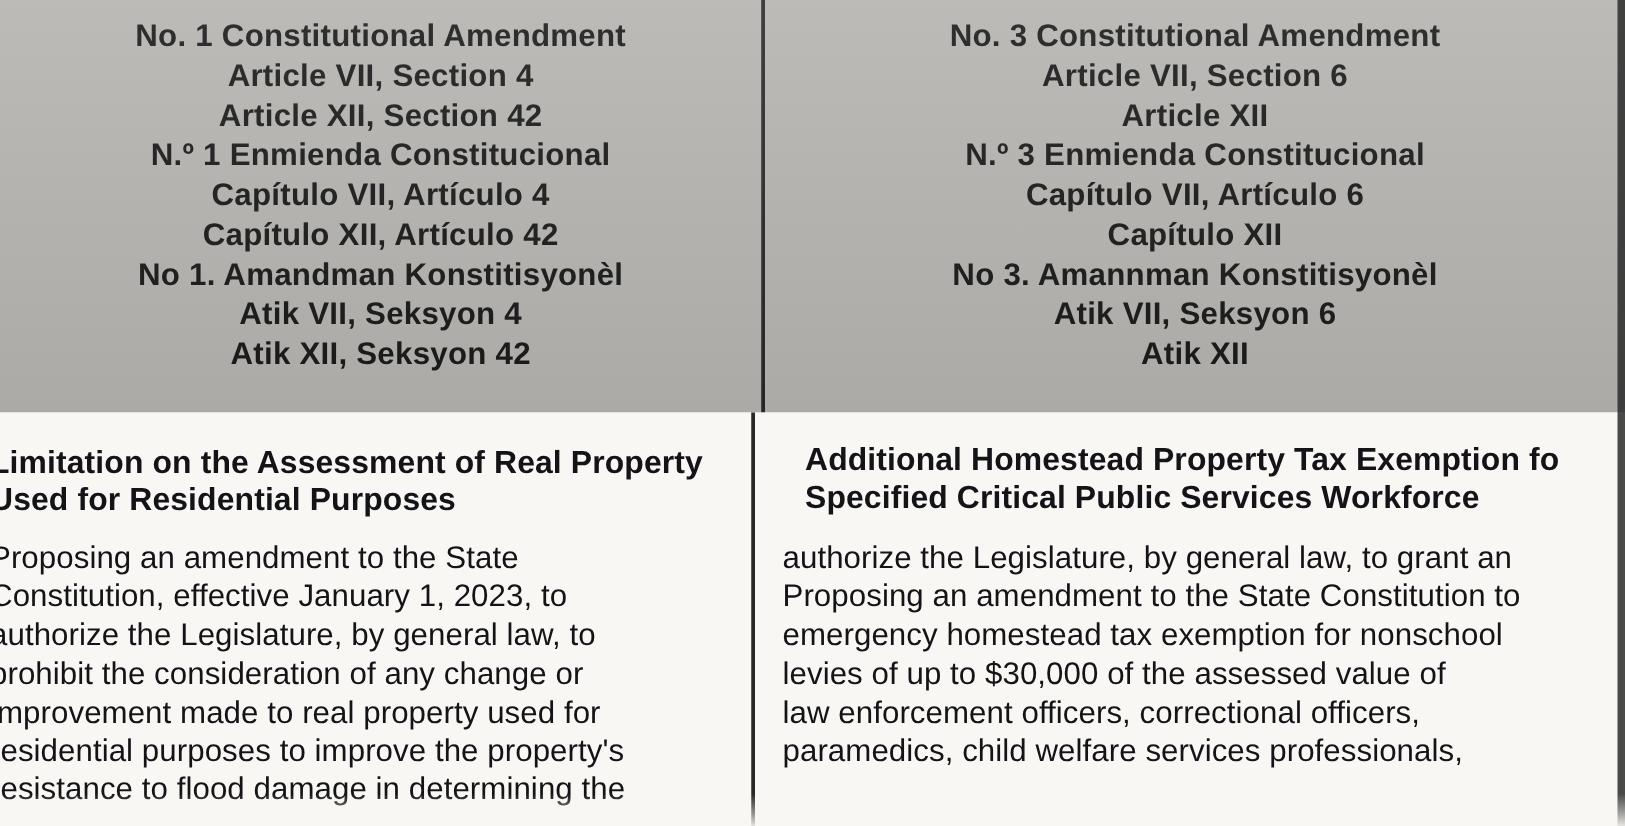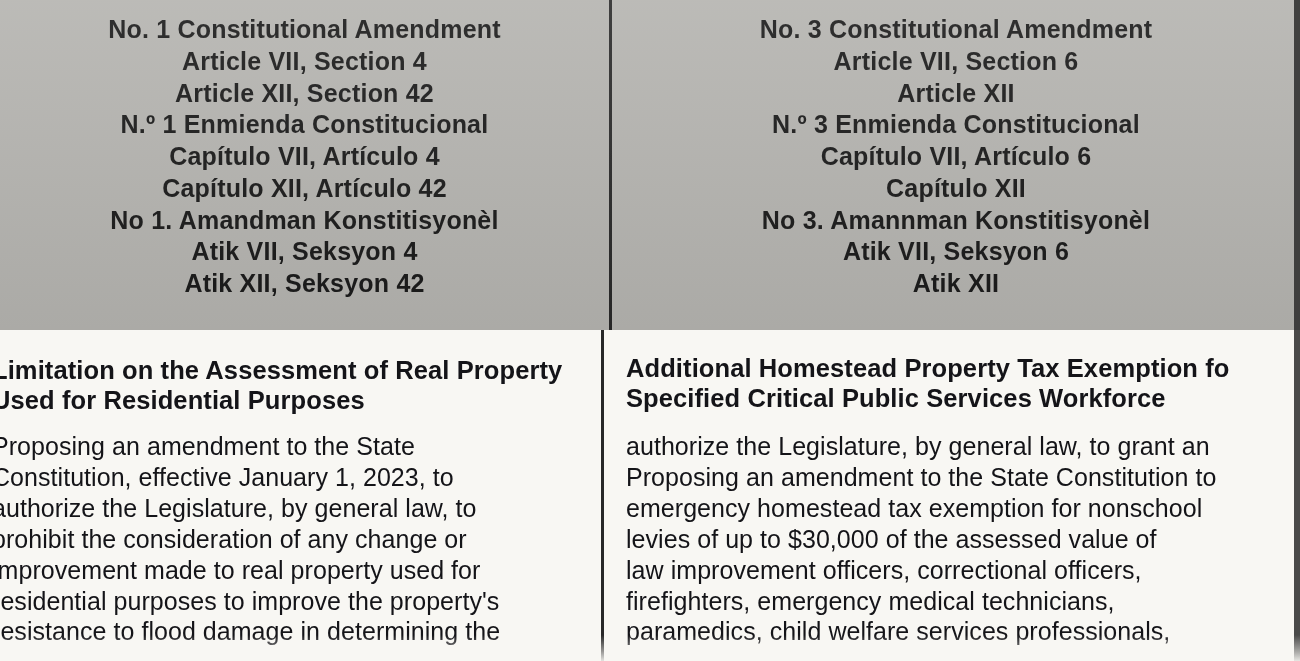--- a/index.html
+++ b/index.html
@@ -95,20 +95,21 @@
 
   .ballot-title {
     font-weight: bold;
     font-size: 25.5px;
     line-height: 1.16;
     margin: 0 0 16px 0;
     letter-spacing: 0.1px;
   }
   .body-col.right .ballot-title {
     margin-bottom: 18px;
+    margin-left: 18px;
   }
 
   .ballot-text {
     font-size: 25px;
     line-height: 1.235;
     margin: 0;
     letter-spacing: 0.05px;
   }
   .ballot-text .ln {
     display: block;
@@ -202,22 +203,21 @@
     <div class="body-col right">
       <div class="ballot-title">
         <span class="ln">Additional Homestead Property Tax Exemption fo</span>
         <span class="ln">Specified Critical Public Services Workforce</span>
       </div>
       <div class="ballot-text">
         <span class="ln">authorize the Legislature, by general law, to grant an</span>
         <span class="ln">Proposing an amendment to the State Constitution to</span>
         <span class="ln">emergency homestead tax exemption for nonschool</span>
         <span class="ln">levies of up to $30,000 of the assessed value of</span>
-        <span class="ln">law improvement officers, correctional officers,</span>
-        <span class="ln">firefighters, emergency medical technicians,</span>
+        <span class="ln">law enforcement officers, correctional officers,</span>
         <span class="ln">paramedics, child welfare services professionals,</span>
       </div>
     </div>
 
   </div>
 
   <div class="sheet-edge-right"></div>
   <div class="bottom-fade"></div>
 
 </div>

